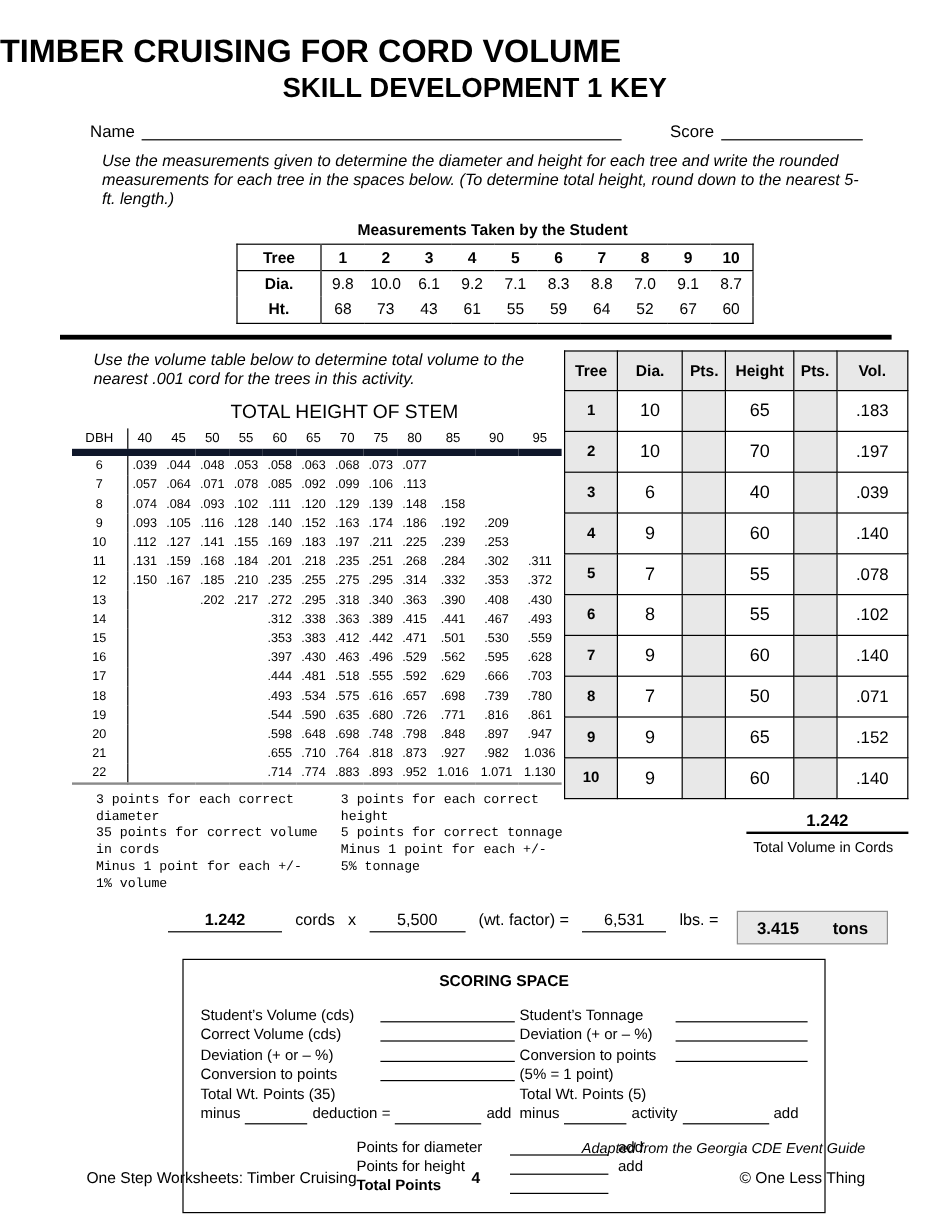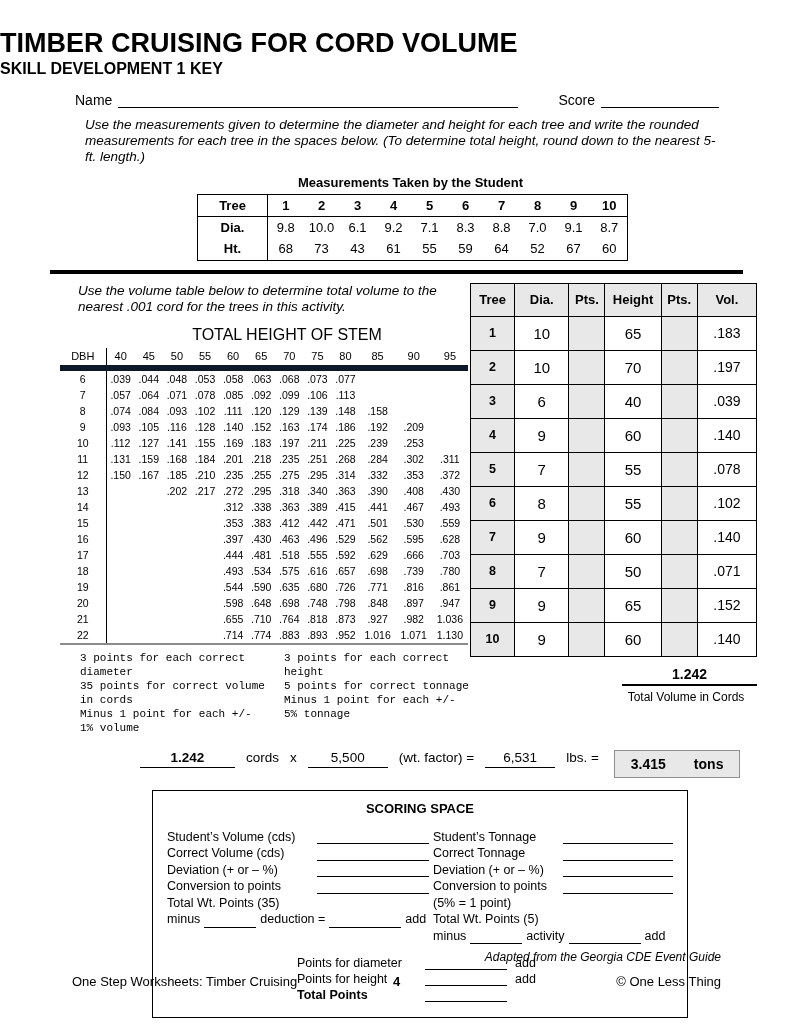--- a/index.html
+++ b/index.html
@@ -1,21 +1,21 @@
 <!DOCTYPE html>
 <html><head>
 <meta charset="utf-8">
 <style>
 *{margin:0;padding:0;box-sizing:border-box;}
 body{background:#fff;}
 .page{position:relative;width:791px;height:1024px;background:#fff;color:#000;
   font-family:"Liberation Sans",sans-serif;overflow:hidden;}
 .bold{font-weight:700;}
 .title{margin-top:28px;text-align:left;font-size:27px;font-weight:700;}
-.subtitle{font-size:16px;font-weight:700;margin-top:1px;}
+.subtitle{text-align:center;font-size:23px;font-weight:700;margin-top:1px;}
 .name-row{display:flex;align-items:flex-end;margin:14px 72px 0 75px;font-size:14px;gap:6px;}
 .blank{display:inline-block;border-bottom:1px solid #000;height:15px;}
 .grow{flex:1;margin-right:34px;}
 .score-blank{width:118px;}
 .instr{font-style:italic;font-size:13.5px;line-height:1.2;margin:9px 66px 0 85px;}
 .meas-title{text-align:center;font-weight:700;font-size:13px;margin:9px 0 0 30px;}
 table{border-collapse:collapse;}
 .meas{margin:4px 0 0 197px;border:1px solid #000;font-size:13px;}
 .meas th,.meas td{text-align:center;height:22px;padding:0;font-weight:400;}
 .meas .lblcol{width:70px;font-weight:700;border-right:1px solid #000;}
@@ -53,21 +53,21 @@
 .w80{width:80px;}
 .w70{width:70px;}
 .tons-box{background:#e8e8e8;border:1px solid #8f8f8f;padding:5px 16px;display:inline-flex;gap:28px;
   font-weight:700;font-size:14px;margin-left:4px;align-self:center;}
 .score-box{margin:12px 103px 0 152px;border:1px solid #000;padding:10px 14px 15px;}
 .sb-title{text-align:center;font-weight:700;font-size:13px;}
 .sb-cols{display:flex;margin-top:13px;}
 .sb-col{font-size:12.5px;line-height:1.24;}
 #sb-left{width:268px;}
 #sb-right{width:240px;}
-.sb-row{display:flex;align-items:center;margin-top:1px;}
+.sb-row{display:flex;align-items:flex-start;margin-top:1px;}
 .sb-blank{border-bottom:1px solid #000;width:112px;height:13px;display:inline-block;}
 .sb-minus{display:flex;align-items:flex-end;gap:4px;margin-top:1px;white-space:nowrap;}
 .sb-minus .b1{width:52px;}
 .sb-minus .b2{width:72px;}
 .sb-bottom{margin:12px 0 0 130px;font-size:12.5px;}
 .sb-brow{display:flex;align-items:flex-end;margin-top:2px;}
 .sb-brow .blab{width:128px;}
 .sb-brow .bblank{width:82px;border-bottom:1px solid #000;height:13px;margin-right:8px;}
 .adapted{position:absolute;right:70px;top:950px;font-style:italic;font-size:12px;}
 .footer{position:absolute;left:72px;right:70px;top:974px;font-size:13px;}
@@ -579,24 +579,20 @@
             <span class="sb-blank b2"></span>
             <span>add</span>
           </div>
         </div>
       <div class="sb-col" id="sb-right">
           <div class="sb-row">
             <span style="width: 132px;">Student’s Tonnage</span>
             <span class="sb-blank"></span>
           </div>
           <div class="sb-row">
-            <span style="width: 132px;">Correct Tonnage</span>
-            <span class="sb-blank"></span>
-          </div>
-          <div class="sb-row">
             <span style="width: 132px;">Deviation (+ or – %)</span>
             <span class="sb-blank"></span>
           </div>
           <div class="sb-row">
             <span style="width: 132px;">Conversion to points</span>
             <span class="sb-blank"></span>
           </div>
           <div class="sb-row">
             <span style="width: 132px;">(5% = 1 point)</span>
           </div>

